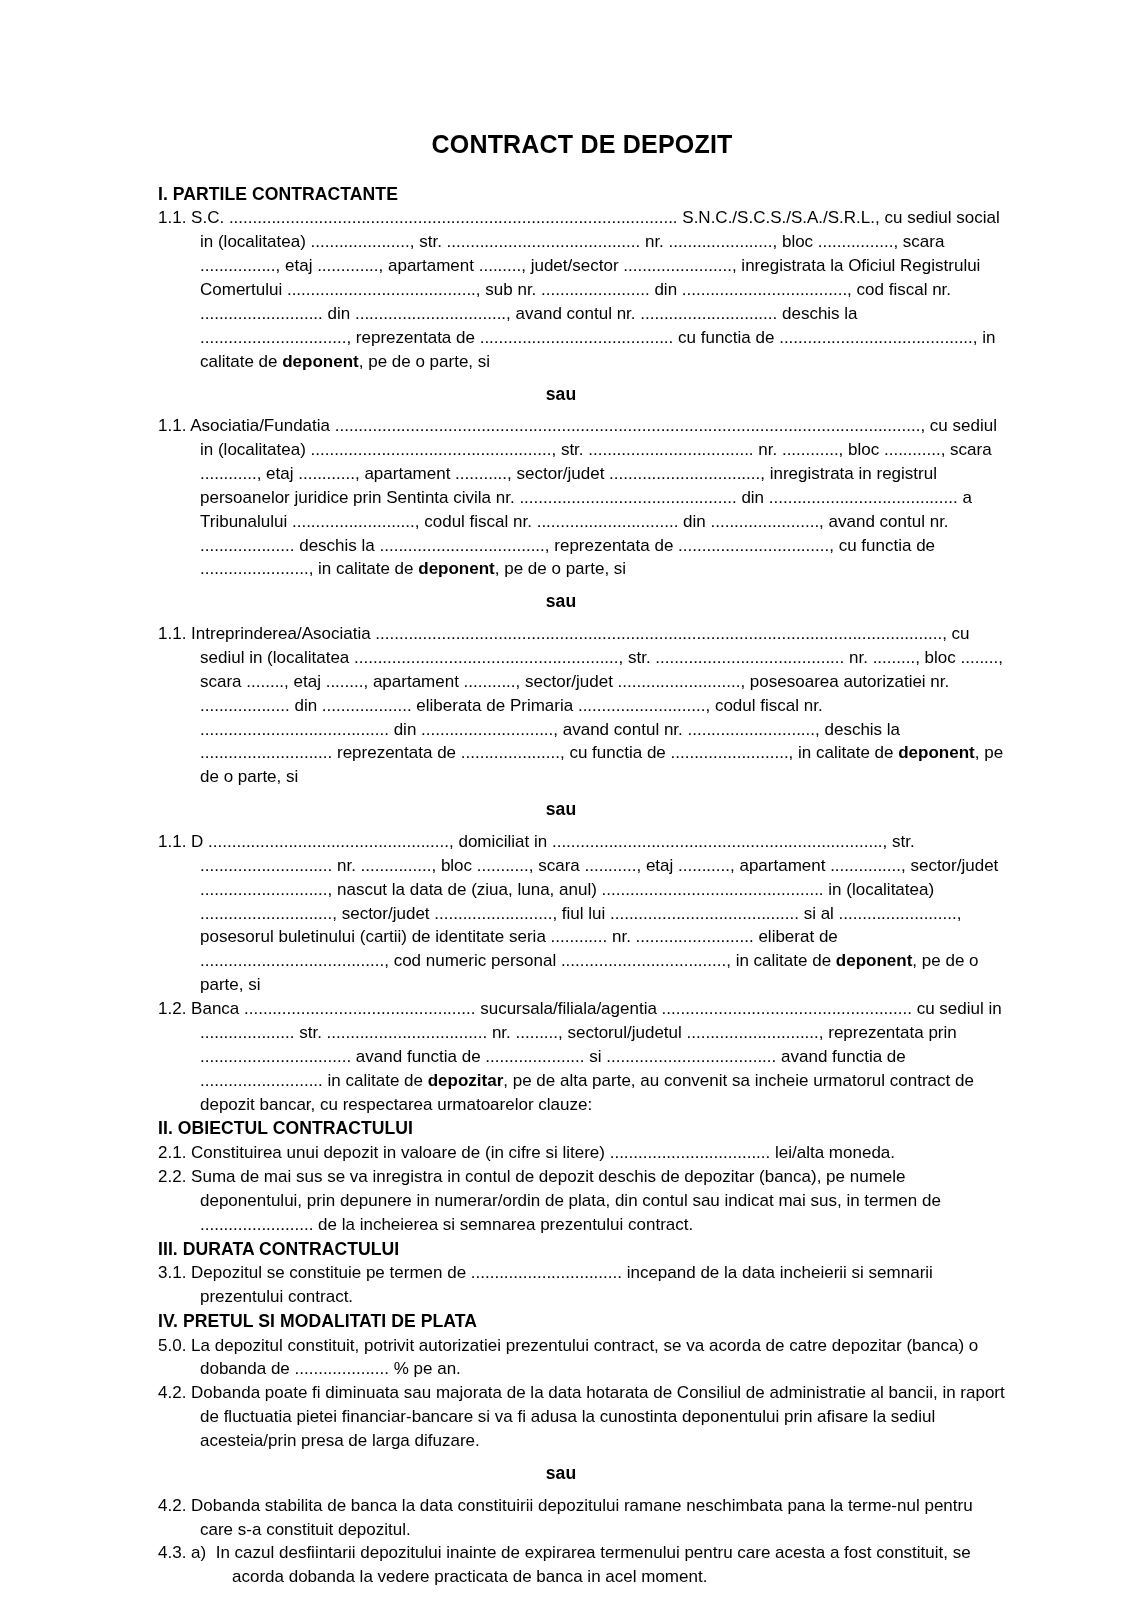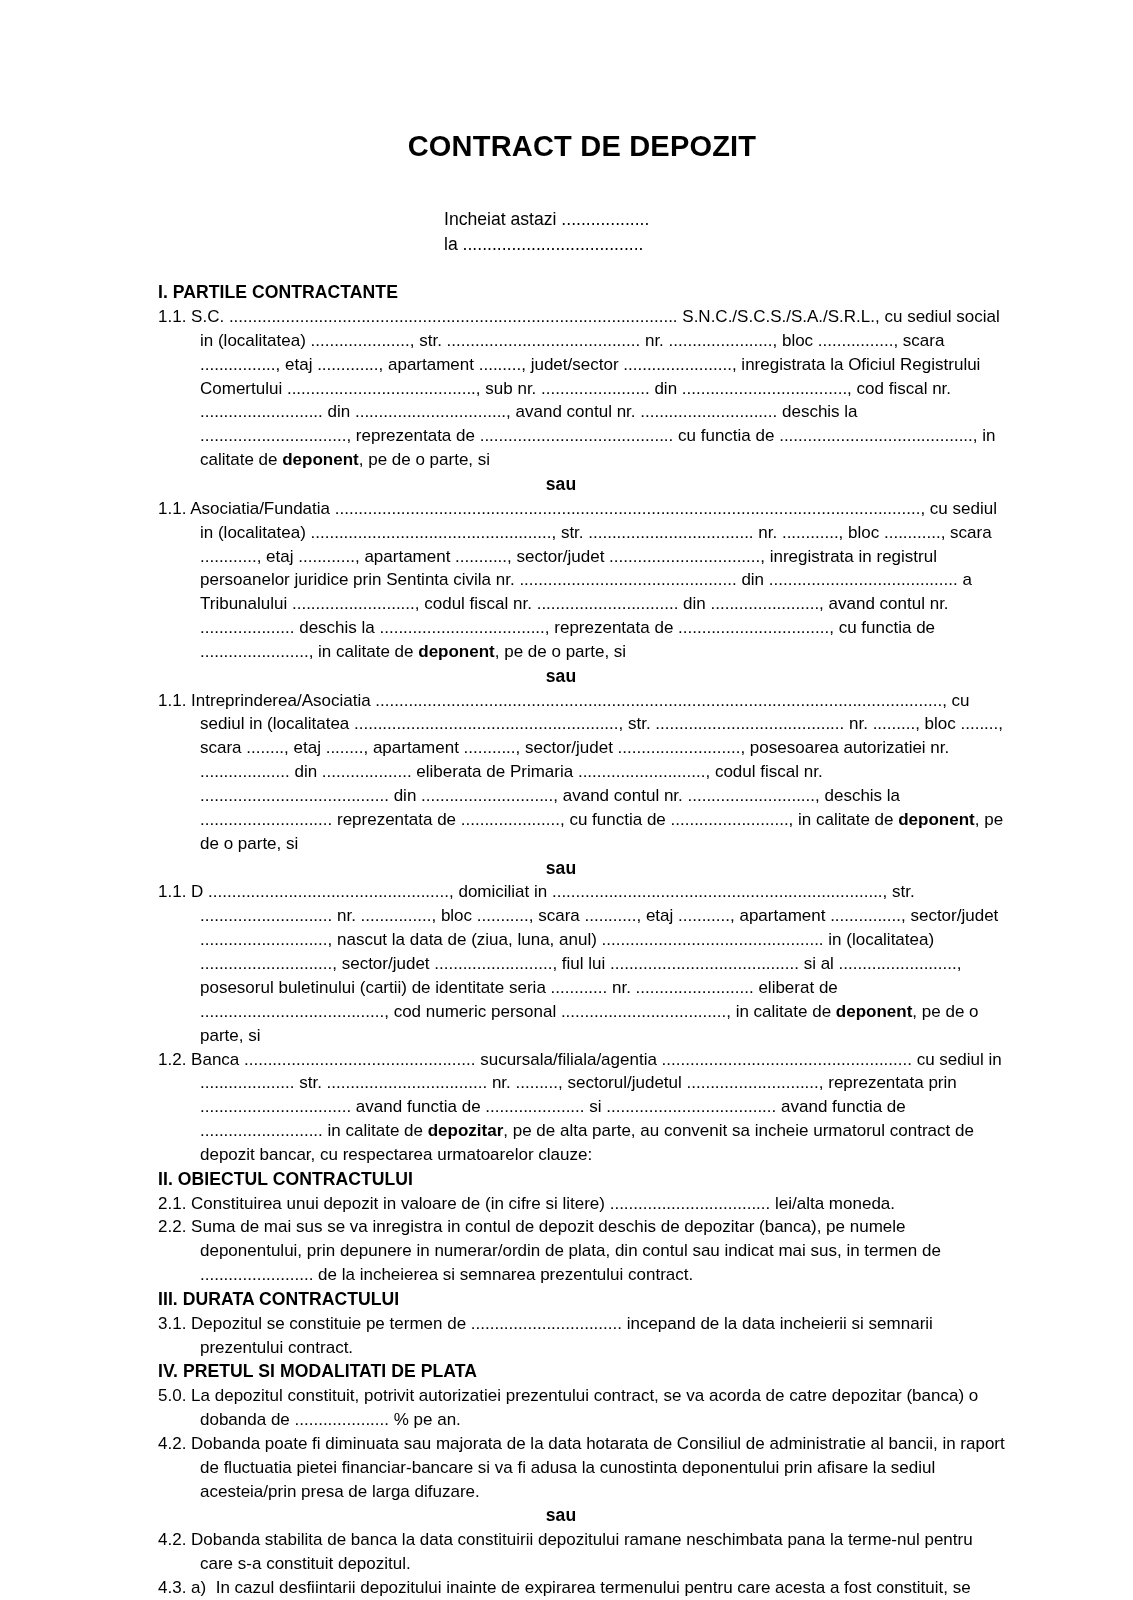--- a/index.html
+++ b/index.html
@@ -22,21 +22,21 @@
     box-sizing: border-box;
   }
   .content {
     position: absolute;
     left: 158px;
     top: 0;
     width: 848px;
   }
   .doc-title {
     text-align: center;
-    font-size: 29px;
+    font-size: 25px;
     font-weight: bold;
     letter-spacing: 0.2px;
     margin-top: 130px;
     margin-bottom: 0;
     line-height: 1.15;
   }
   .preamble {
     margin-top: 44px;
     margin-bottom: 0;
     padding-left: 286px;
@@ -68,37 +68,33 @@
   }
   .clause.sub {
     padding-left: 74px;
     text-indent: -74px;
   }
   .sau {
     text-align: center;
     font-weight: bold;
     font-size: 17.6px;
     line-height: 1.405;
-    margin: 0;
+    margin: 8px;
     padding-right: 42px;
   }
   b.kw { font-weight: bold; }
 </style>
 </head>
 <body>
 
 <div class="page">
   <div class="content">
 
     <h1 class="doc-title">CONTRACT DE DEPOZIT</h1>
 
-    <div class="preamble">
-      <div>Incheiat astazi ..................</div>
-      <div>la .....................................</div>
-    </div>
 
     <div class="section-head">I. PARTILE CONTRACTANTE</div>
 
     <p class="clause"><span>1.1.</span><span> </span><span>S.C. ............................................................................................... S.N.C./S.C.S./S.A./S.R.L., cu sediul social in (localitatea) ....................., str. ......................................... nr. ......................, bloc ................, scara ................, etaj ............., apartament ........., judet/sector .......................,  inregistrata la Oficiul Registrului Comertului ........................................, sub nr. ....................... din ..................................., cod fiscal nr. .......................... din ................................, avand contul nr. ............................. deschis la ..............................., reprezentata de ......................................... cu functia de ........................................., in calitate de </span><b class="kw">deponent</b><span>, pe de o parte, si</span></p>
 
     <p class="sau">sau</p>
 
     <p class="clause"><span>1.1.</span><span> </span><span>Asociatia/Fundatia ............................................................................................................................, cu sediul in (localitatea) ..................................................., str. ................................... nr. ............, bloc ............, scara ............, etaj ............, apartament ..........., sector/judet ................................,  inregistrata in registrul persoanelor juridice prin Sentinta civila nr. .............................................. din ........................................ a Tribunalului .........................., codul fiscal nr. .............................. din ......................., avand contul nr. .................... deschis la ..................................., reprezentata de ................................, cu functia de ......................., in calitate de </span><b class="kw">deponent</b><span>, pe de o parte, si</span></p>
 
     <p class="sau">sau</p>

